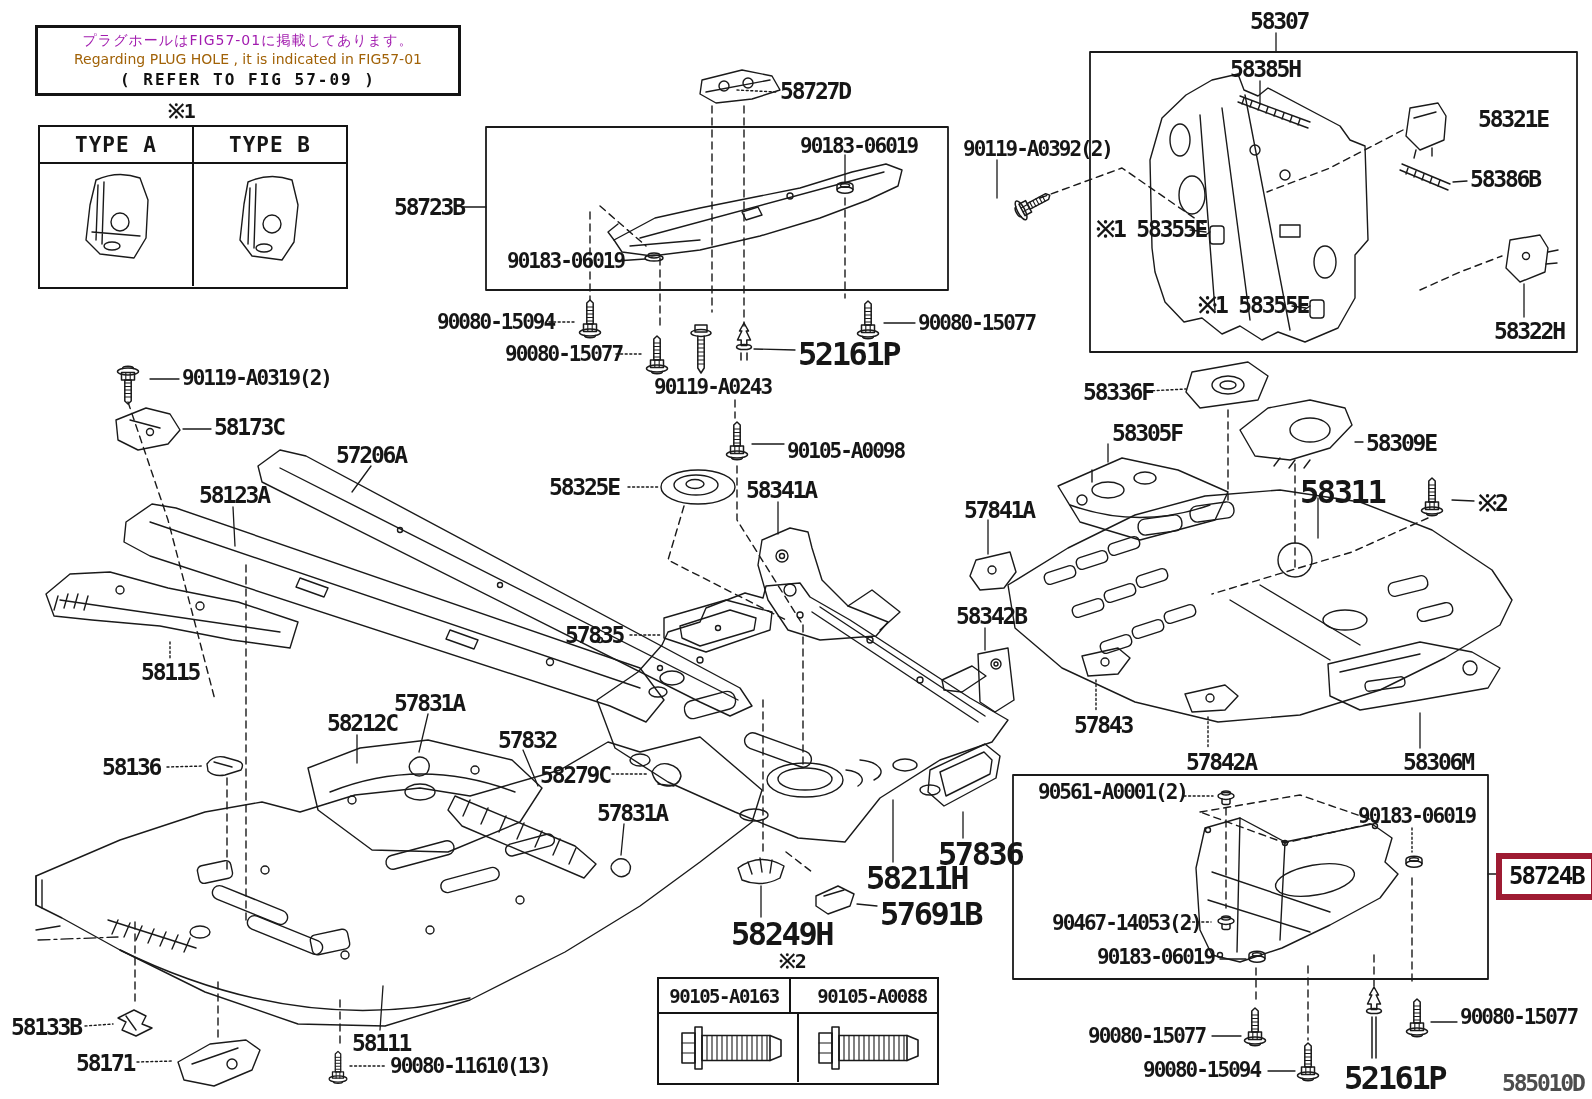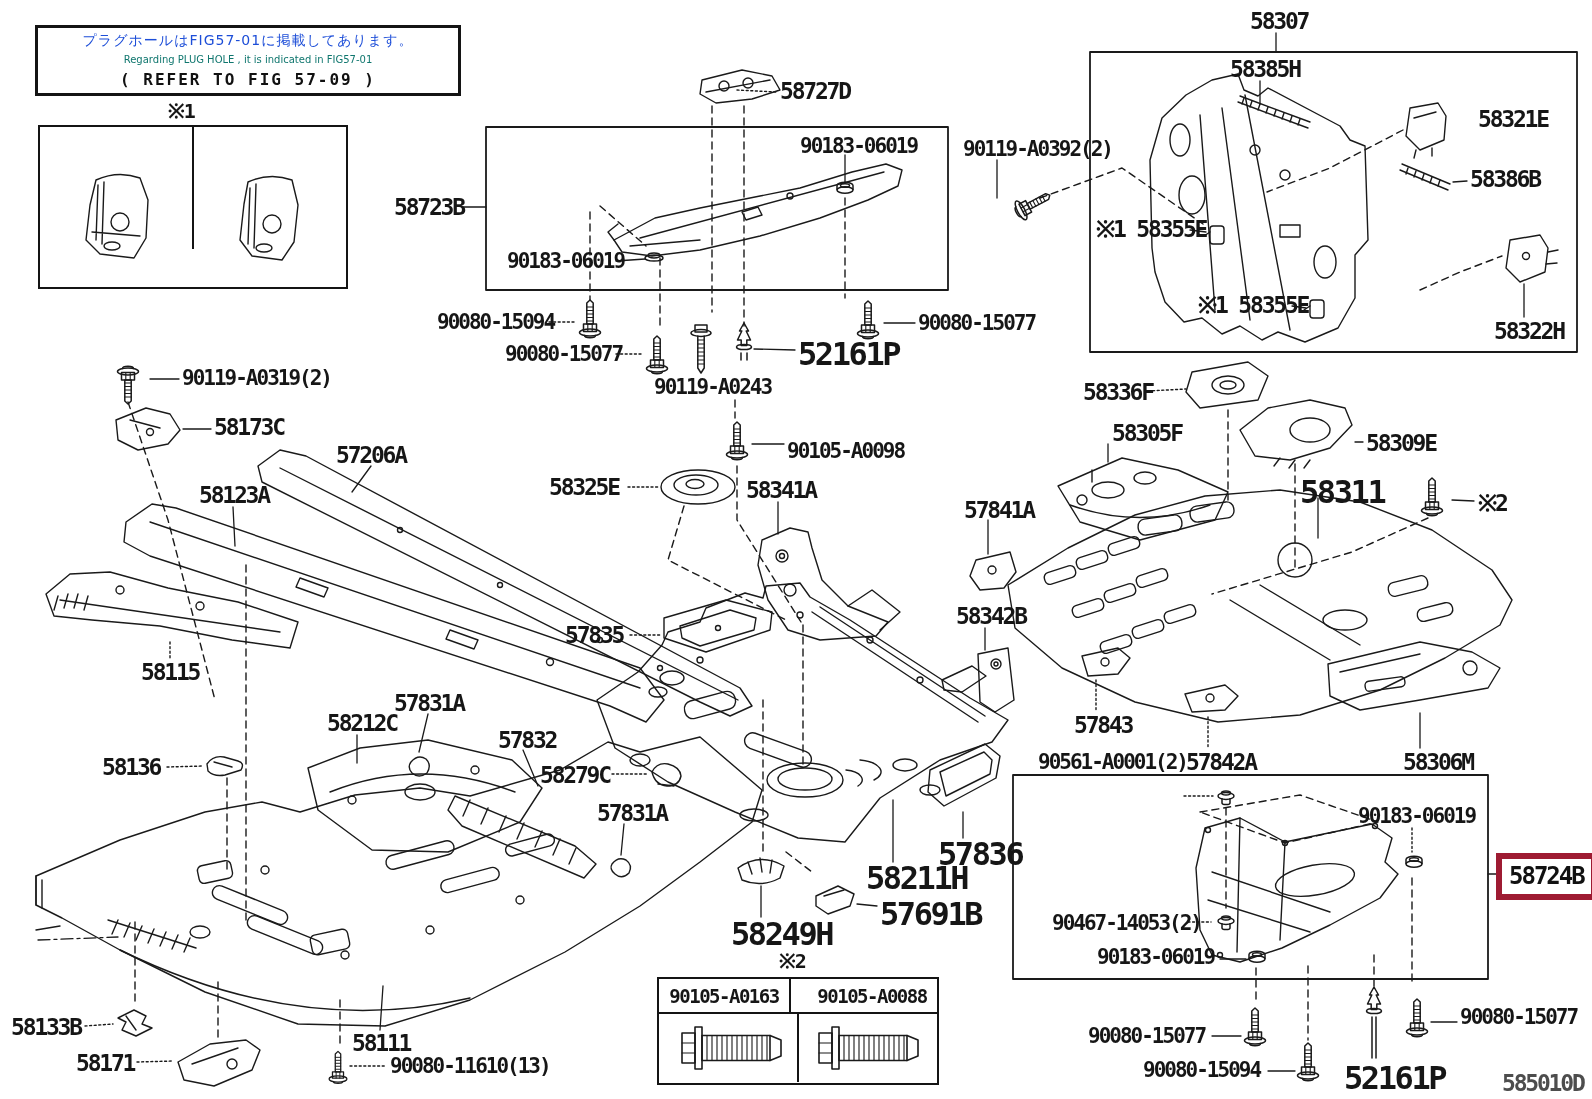--- a/index.html
+++ b/index.html
@@ -7,22 +7,22 @@
          font-family:"DejaVu Sans Mono","Liberation Mono",monospace;}
   .stage svg{position:absolute;left:0;top:0;z-index:0;}
   .lbl{position:absolute;z-index:2;font-weight:bold;color:#161616;white-space:nowrap;line-height:1;}
   .s{font-size:21px;letter-spacing:-2px;}
   .m{font-size:23px;letter-spacing:-2.2px;}
   .l{font-size:32px;letter-spacing:-2.4px;}
   .gray{color:#4d4d4d;}
   .mark{position:absolute;z-index:2;font-weight:bold;font-size:20px;color:#161616;letter-spacing:-1px;line-height:1;}
   .notebox{position:absolute;left:35px;top:25px;width:420px;height:62px;border:3px solid #141414;
            z-index:2;text-align:center;padding-top:3px;background:#fff;}
-  .notebox .jp{font-family:"DejaVu Sans",sans-serif;font-size:14px;color:#1d4ed8;line-height:19px;letter-spacing:1px;}
-  .notebox .en{font-family:"DejaVu Sans",sans-serif;font-size:10px;color:#0f766e;line-height:19px;}
+  .notebox .jp{font-family:"DejaVu Sans",sans-serif;font-size:14px;color:#a21caf;line-height:19px;letter-spacing:1px;}
+  .notebox .en{font-family:"DejaVu Sans",sans-serif;font-size:14px;color:#a16207;line-height:19px;}
   .notebox .bold{font-size:16px;font-weight:bold;color:#111;line-height:21px;letter-spacing:2px;}
   .type-table{position:absolute;left:38px;top:125px;width:306px;height:160px;border:2.5px solid #141414;z-index:1;}
   .type-head{display:flex;height:35px;border-bottom:2.5px solid #141414;}
   .type-cell{flex:1;display:flex;align-items:center;justify-content:center;
              font-weight:bold;font-size:21px;letter-spacing:1px;color:#161616;}
   .type-cell.first{border-right:2.5px solid #141414;}
   .type-body{display:flex;height:122px;}
   .type-bcell{flex:1;}
   .type-bcell.first{border-right:2.5px solid #141414;}
   .bolt-table{position:absolute;left:657px;top:977px;width:278px;height:104px;border:2.5px solid #141414;z-index:1;background:transparent;}
@@ -478,20 +478,24 @@
 </svg>
 
 <div class="notebox">
   <div class="jp">プラグホールはFIG57-01に掲載してあります。</div>
   <div class="en">Regarding PLUG HOLE , it is indicated in FIG57-01</div>
   <div class="bold">( REFER TO FIG 57-09 )</div>
 </div>
 
 <div class="mark" style="left:168px;top:101px">※1</div>
 <div class="type-table">
+  <div class="type-head">
+    <div class="type-cell first">TYPE A</div>
+    <div class="type-cell">TYPE B</div>
+  </div>
   <div class="type-body">
     <div class="type-bcell first"></div>
     <div class="type-bcell"></div>
   </div>
 </div>
 
 <div class="mark" style="left:779px;top:951px">※2</div>
 <div class="bolt-table">
   <div class="bolt-head">
     <div class="bolt-cell first">90105-A0163</div>
@@ -546,21 +550,21 @@
 <div class="lbl m" style="left:352px;top:1032px">58111</div>
 <div class="lbl s" style="left:390px;top:1056px">90080-11610(13)</div>
 <div class="lbl m" style="left:549px;top:476px">58325E</div>
 <div class="lbl s" style="left:787px;top:441px">90105-A0098</div>
 <div class="lbl m" style="left:746px;top:479px">58341A</div>
 <div class="lbl m" style="left:565px;top:624px">57835</div>
 <div class="lbl l" style="left:938px;top:838px">57836</div>
 <div class="lbl l" style="left:866px;top:862px">58211H</div>
 <div class="lbl l" style="left:731px;top:918px">58249H</div>
 <div class="lbl l" style="left:880px;top:898px">57691B</div>
-<div class="lbl s" style="left:1038px;top:752px">90561-A0001(2)</div>
+<div class="lbl s" style="left:1038px;top:782px">90561-A0001(2)</div>
 <div class="lbl s" style="left:1358px;top:806px">90183-06019</div>
 <div class="lbl s" style="left:1052px;top:913px">90467-14053(2)</div>
 <div class="lbl s" style="left:1097px;top:947px">90183-06019</div>
 <div class="lbl s" style="left:1088px;top:1026px">90080-15077</div>
 <div class="lbl s" style="left:1143px;top:1060px">90080-15094</div>
 <div class="lbl l" style="left:1344px;top:1062px">52161P</div>
 <div class="lbl s" style="left:1460px;top:1007px">90080-15077</div>
 
 <div class="hl">58724B</div>
 

